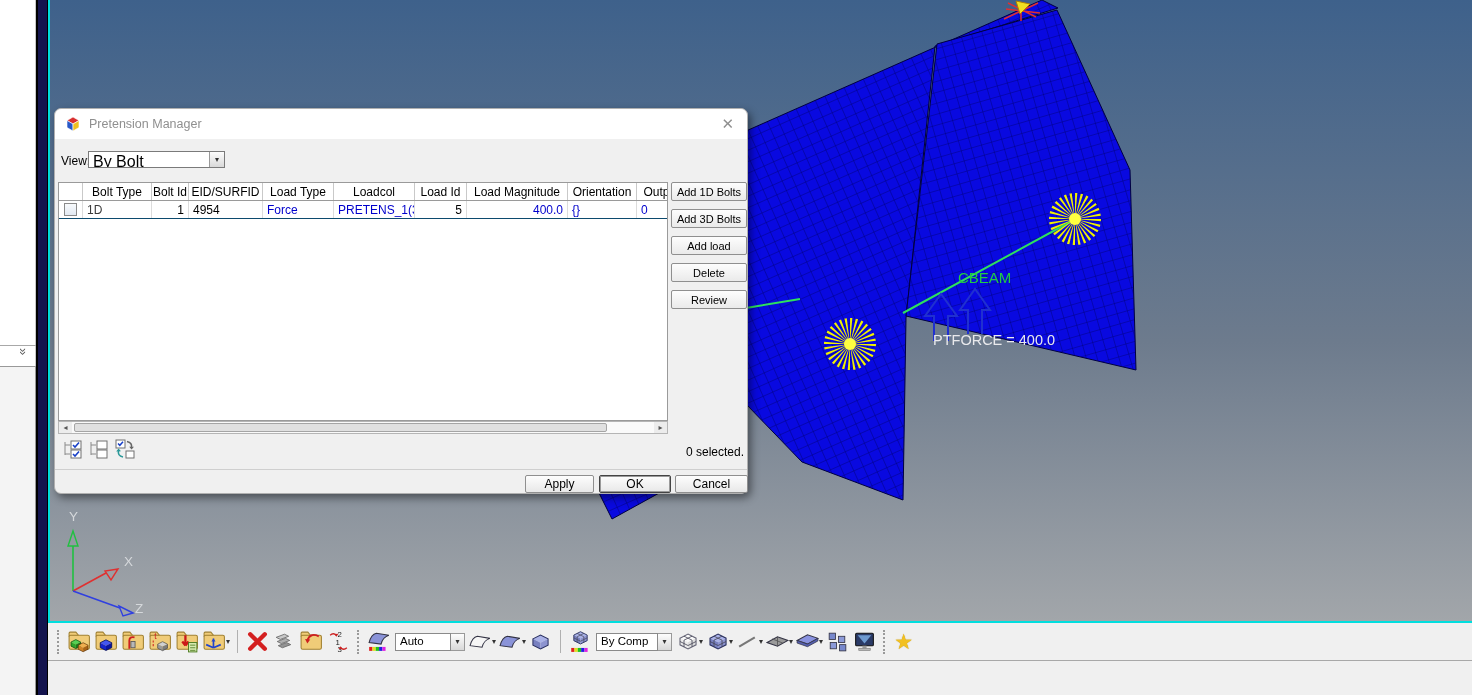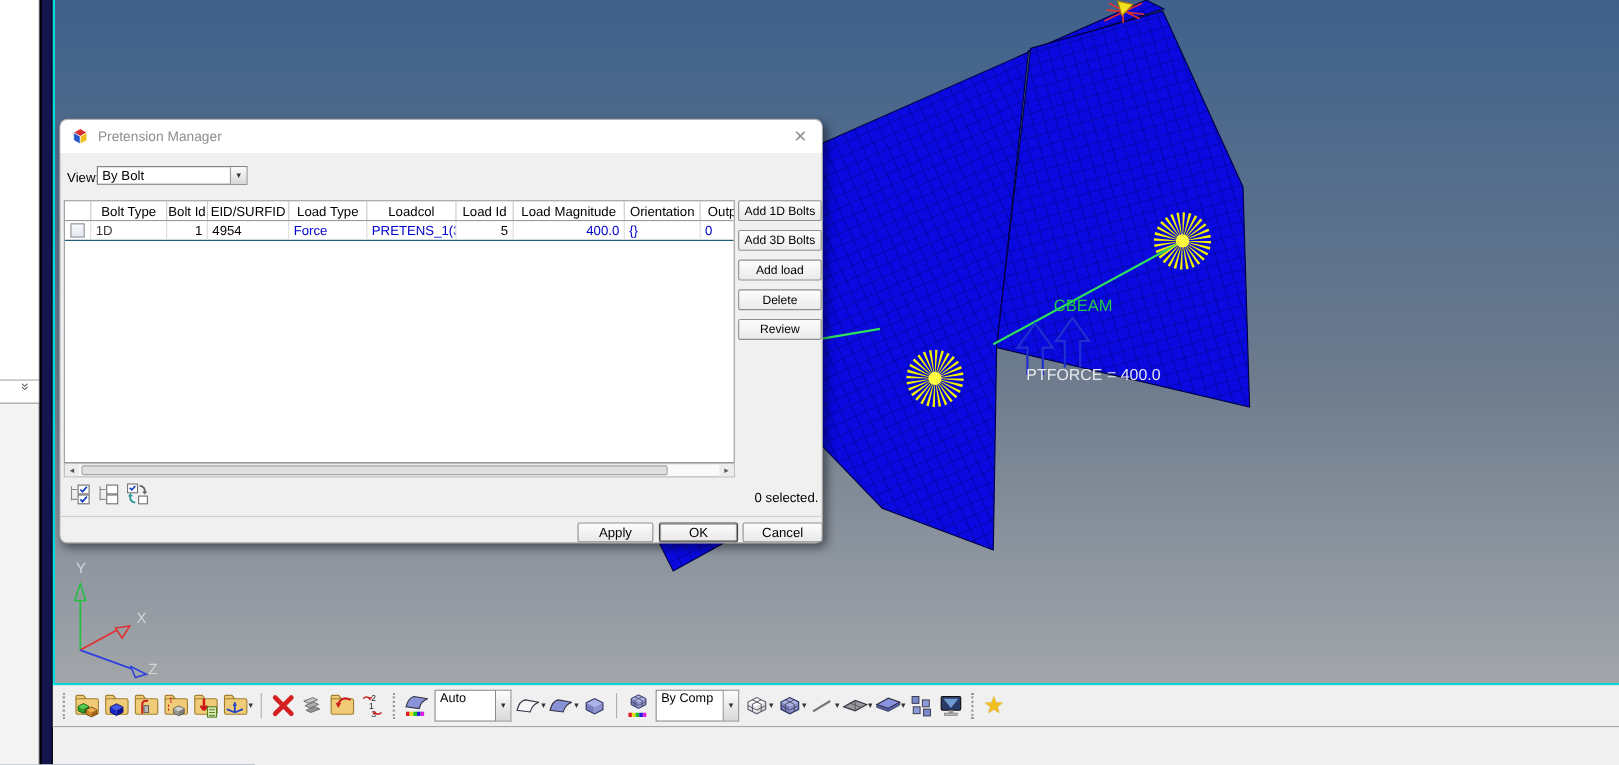--- a/index.html
+++ b/index.html
@@ -18,21 +18,21 @@
   .viewport { position:absolute; left:48px; top:0; width:1424px; height:623px; border-left:2px solid #00dede; border-bottom:2px solid #00dede; background:#5a6d85; }
   .viewport svg { display:block; }
 
   
   .dialog { position:absolute; left:54px; top:108px; width:694px; height:386px; background:#f0f0f0; border:1px solid #b0b0b0; border-radius:7px; box-shadow:3px 4px 9px rgba(0,0,0,.45); z-index:20; font-size:12px; color:#000; }
   .titlebar { position:absolute; left:0; top:0; width:100%; height:30px; background:#fff; border-radius:7px 7px 0 0; display:flex; align-items:center; padding:0 10px; }
   .titlebar .ttl { color:#8f8f8f; font-size:12.5px; margin-left:8px; flex:1; }
   .close-x { color:#909090; font-size:15px; cursor:pointer; padding:0 3px; }
   .view-label { position:absolute; left:6px; top:45px; font-size:12px; }
   .combo { position:absolute; display:flex; background:#fff; border:1px solid #7a7a7a; height:17px; }
-  .combo .val { flex:1; font-size:12px; padding:1px 4px; white-space:nowrap; overflow:hidden; }
+  .combo .val { flex:1; font-size:16px; padding:1px 4px; white-space:nowrap; overflow:hidden; }
   .combo .dd { width:15px; background:linear-gradient(#fdfdfd,#d8d8d8); border-left:1px solid #999; display:flex; align-items:center; justify-content:center; font-size:8px; color:#333; cursor:pointer; }
   .combo .dd::after { content:"▾"; }
   .view-combo { left:33px; top:42px; width:137px; }
 
   .ptable { position:absolute; left:3px; top:73px; width:610px; height:239px; background:#fff; border:1px solid #9a9a9a; overflow:hidden; }
   .trow { display:grid; grid-template-columns:24px 69px 37px 74px 71px 81px 52px 101px 69px 40px; height:18px; }
   .trow.head { border-bottom:1px solid #9a9a9a; }
   .trow.head > div { display:flex; align-items:center; justify-content:center; border-right:1px solid #c9c9c9; font-size:12px; white-space:nowrap; overflow:hidden; }
   .trow.data { border-bottom:1px solid #0c4a6e; }
   .trow.data > div { display:flex; align-items:center; border-right:1px solid #dcdcdc; padding:0 4px; font-size:12px; white-space:nowrap; overflow:hidden; }
@@ -53,21 +53,21 @@
   .foot-btn.default { border-color:#444; box-shadow:inset 0 0 0 1px #9a9a9a; }
 
   
   .toolbar { position:absolute; left:48px; top:623px; width:1424px; height:38px; background:#f0f0f0; border-bottom:1px solid #a8a8a8; display:flex; align-items:center; padding-left:4px; }
   .grip { width:4px; height:24px; border-left:2px dotted #9a9a9a; margin:0 5px; }
   .tsep { width:1px; height:23px; background:#b0b0b0; margin:0 6px; }
   .tool { width:27px; height:28px; display:flex; align-items:center; justify-content:center; cursor:pointer; }
   .tool svg { width:25px; height:25px; }
   .darr { font-size:8px; color:#333; margin:0 1px 0 -2px; cursor:pointer; }
   .darr::after { content:"▾"; }
-  .tcombo { display:flex; height:29px; margin:0 2px; }
+  .tcombo { display:flex; height:18px; margin:0 2px; }
   .tcombo .val { width:56px; background:#fff; border:1px solid #8a8a8a; font-size:11.5px; padding:1px 4px; }
   .tcombo .dd { width:14px; background:linear-gradient(#fdfdfd,#d8d8d8); border:1px solid #999; border-left:none; display:flex; align-items:center; justify-content:center; font-size:8px; color:#333; cursor:pointer; }
   .tcombo .dd::after { content:"▾"; }
   .star { font-size:21px; color:#f2c020; text-shadow:0 0 1px #b58900; margin-left:2px; cursor:pointer; }
   .star::after { content:"★"; }
 
   
   .panel-area { position:absolute; left:48px; top:661px; width:1424px; height:34px; background:#f0f0f0; }
   .pbox { position:absolute; top:17px; height:26px; background:#efefef; border:1px solid #7d7d7d; font-size:13px; display:flex; justify-content:center; padding-top:2px; cursor:pointer; color:#000; }
 </style>

